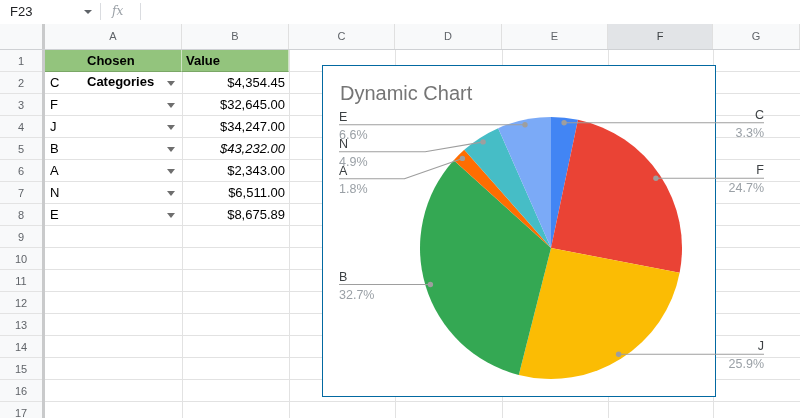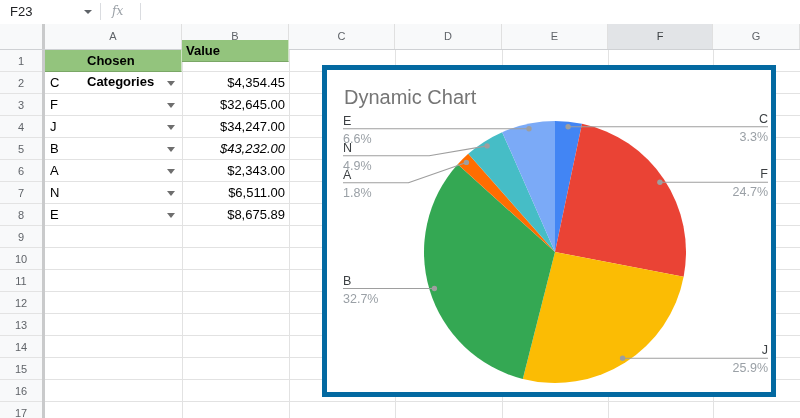--- a/index.html
+++ b/index.html
@@ -42,22 +42,22 @@
          font-size:13px;font-weight:bold;color:#000;
          border-right:1px solid rgba(255,255,255,0.55);border-bottom:1px solid rgba(50,80,35,0.25);}
   .cell-a,.cell-b{position:absolute;height:22px;line-height:21px;font-size:13px;color:#000;
                   box-sizing:border-box;cursor:cell;}
   .cell-a{padding-left:5px;}
   .cell-b{text-align:right;padding-right:4px;}
   .dd-caret{position:absolute;right:7px;top:9px;width:0;height:0;
             border-left:4px solid transparent;border-right:4px solid transparent;
             border-top:5px solid #6e6e6e;cursor:pointer;}
   
-  .chart-box{position:absolute;left:322px;top:65px;width:454px;height:332px;background:#fff;
-             border:5px solid #0369a1;box-sizing:border-box;}
+  .chart-box{position:absolute;left:322px;top:65px;width:394px;height:332px;background:#fff;
+             border:1px solid #0369a1;box-sizing:border-box;}
   .pie-title{font-size:20px;fill:#757575;font-family:"Liberation Sans",sans-serif;}
   .lbl-name{font-size:12.5px;fill:#3c4043;font-family:"Liberation Sans",sans-serif;}
   .lbl-pct{font-size:12.5px;fill:#9aa0a6;font-family:"Liberation Sans",sans-serif;}
   .leader{fill:none;stroke:#9e9e9e;stroke-width:1.1;stroke-linejoin:round;}
 </style>
 </head>
 <body>
 
 <div class="screen">
 
@@ -107,21 +107,21 @@
   <div id="vlines">
       <div class="vline" style="left: 182px;"></div>
       <div class="vline" style="left: 289px;"></div>
       <div class="vline" style="left: 395px;"></div>
       <div class="vline" style="left: 502px;"></div>
       <div class="vline" style="left: 608px;"></div>
       <div class="vline" style="left: 713px;"></div>
     </div>
   <div id="cells">
       <div class="hcell" style="left: 45px; width: 137px; top: 50px; background: rgb(147, 196, 125); padding-left: 42px;">Chosen Categories</div>
-      <div class="hcell" style="left: 182px; width: 107px; top: 40px; background: rgb(147, 196, 125);">Value</div>
+      <div class="hcell" style="left: 182px; width: 107px; top: 50px; background: rgb(147, 196, 125);">Value</div>
       <div class="cell-a" style="left: 45px; width: 137px; top: 72px;"><span>C</span><span class="dd-caret"></span></div>
       <div class="cell-b" style="left: 182px; width: 107px; top: 72px;">$4,354.45</div>
       <div class="cell-a" style="left: 45px; width: 137px; top: 94px;"><span>F</span><span class="dd-caret"></span></div>
       <div class="cell-b" style="left: 182px; width: 107px; top: 94px;">$32,645.00</div>
       <div class="cell-a" style="left: 45px; width: 137px; top: 116px;"><span>J</span><span class="dd-caret"></span></div>
       <div class="cell-b" style="left: 182px; width: 107px; top: 116px;">$34,247.00</div>
       <div class="cell-a" style="left: 45px; width: 137px; top: 138px;"><span>B</span><span class="dd-caret"></span></div>
       <div class="cell-b" style="left: 182px; width: 107px; top: 138px; font-style: italic;">$43,232.00</div>
       <div class="cell-a" style="left: 45px; width: 137px; top: 160px;"><span>A</span><span class="dd-caret"></span></div>
       <div class="cell-b" style="left: 182px; width: 107px; top: 160px;">$2,343.00</div>

